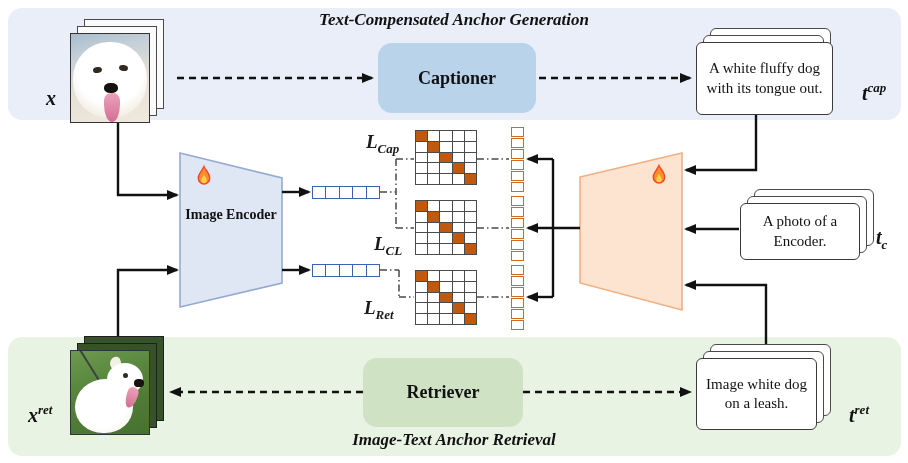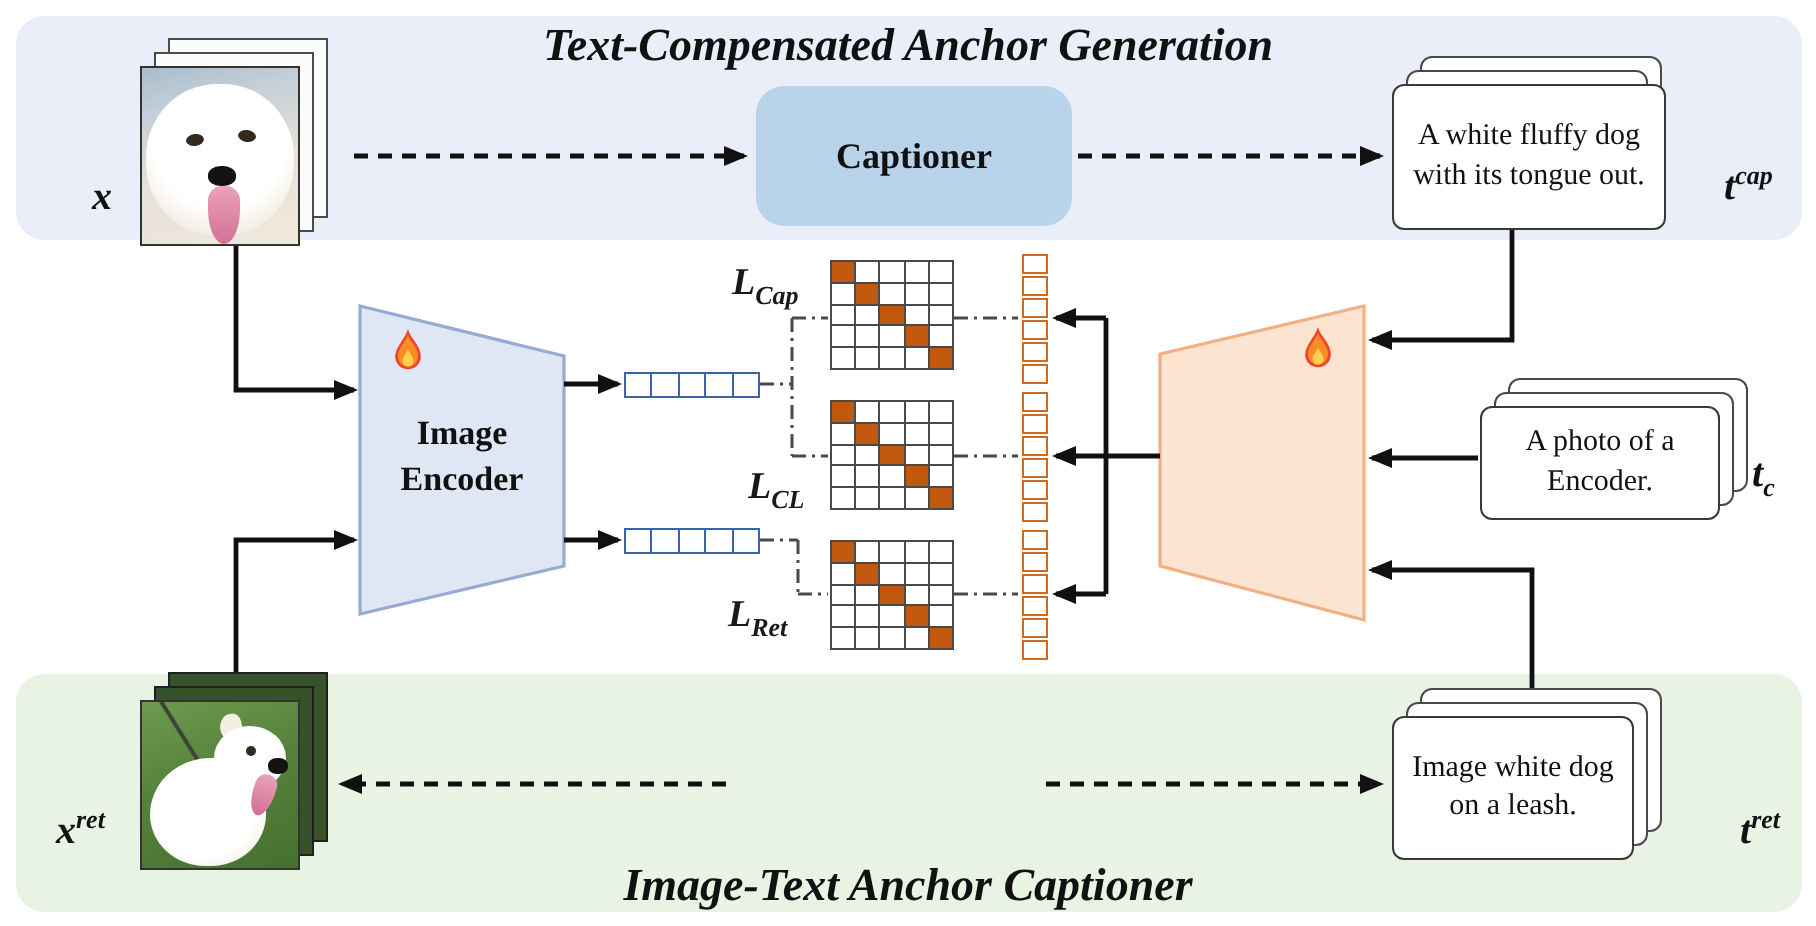--- a/index.html
+++ b/index.html
@@ -4,33 +4,33 @@
 <style>
   html,body{margin:0;padding:0;background:#fff;}
   .canvas{position:relative;width:908px;height:463px;background:#fff;
           font-family:"Liberation Serif", serif;overflow:hidden;}
 
   
   .band{position:absolute;left:8px;width:893px;border-radius:14px;}
   .band.top{top:8px;height:112px;background:var(--top-band-bg,#e9eef8);}
   .band.bottom{top:337px;height:119px;background:var(--bottom-band-bg,#e9f3e3);}
   .section-title{position:absolute;left:0;width:100%;text-align:center;
-    font-weight:bold;font-style:italic;font-size:23px;color:#111;}
+    font-weight:bold;font-style:italic;font-size:17px;color:#111;}
   .section-title.top{top:10px;}
   .section-title.bottom{top:430px;}
 
   
   .node{position:absolute;border-radius:14px;display:flex;align-items:center;
     justify-content:center;font-weight:bold;font-size:18px;color:#111;}
   .node.captioner{left:378px;top:43px;width:158px;height:70px;background:var(--captioner-bg,#b9d3eb);}
   .node.retriever{left:363px;top:358px;width:160px;height:69px;background:var(--retriever-bg,#cfe3c4);}
 
   
   .enc-label{position:absolute;width:92px;text-align:center;font-weight:bold;
-    font-size:17px;line-height:1.35;color:#111;}
+    font-size:14px;line-height:1.35;color:#111;}
 
   
   svg.layer{position:absolute;left:0;top:0;}
   .solid{fill:none;stroke:var(--arrow,#111);stroke-width:2.4;}
   .dashed{fill:none;stroke:var(--arrow,#111);stroke-width:2.4;stroke-dasharray:7 5;}
   .dashdot{fill:none;stroke:#4a4a4a;stroke-width:1.5;stroke-dasharray:7 3 1.5 3;}
   .trap-img{fill:var(--image-encoder-bg,#dfe7f5);stroke:var(--image-encoder-border,#96abd3);stroke-width:1.6;}
   .trap-txt{fill:var(--text-encoder-bg,#fce4d0);stroke:var(--text-encoder-border,#f0b084);stroke-width:1.6;}
 
   
@@ -88,21 +88,21 @@
   .fire{position:absolute;width:22px;height:25px;}
 </style>
 </head>
 <body>
 
 <div class="canvas">
 
   <div class="band top"></div>
   <div class="band bottom"></div>
   <div class="section-title top">Text-Compensated Anchor Generation</div>
-  <div class="section-title bottom">Image-Text Anchor Captioner</div>
+  <div class="section-title bottom">Image-Text Anchor Retrieval</div>
 
   <svg class="layer" width="908" height="463" viewBox="0 0 908 463">
     <defs>
       <marker id="ah" markerUnits="userSpaceOnUse" markerWidth="12" markerHeight="10" refX="10" refY="5" orient="auto">
         <path d="M0,0 L12,5 L0,10 Z" fill="#111"></path>
       </marker>
     </defs>
 
     <polygon class="trap-img" points="180,153 282,178 282,283 180,307"></polygon>
     <polygon class="trap-txt" points="580,177 682,153 682,310 580,283"></polygon>
@@ -138,20 +138,23 @@
       <path class="dashdot" d="M399,297 H414"></path>
       <path class="dashdot" d="M477,159 H509"></path>
       <path class="dashdot" d="M477,228 H509"></path>
       <path class="dashdot" d="M477,297 H509"></path>
     </g>
   </svg>
 
   <div class="node captioner">
     <span>Captioner</span>
   </div>
+  <div class="node retriever">
+    <span>Retriever</span>
+  </div>
 
   <div class="enc-label" style="left:185px;top:206px;">Image Encoder</div>
 
   <svg class="fire" style="left:193px;top:163px;" viewBox="0 0 24 26">
     <path d="M12 1 C13 6 19 9.5 19 16 a7 7 0 0 1 -14 0 C5 11 10 7 12 1 Z" fill="#f0442c"></path>
     <path d="M12 4 C13 8 17.5 10.8 17.5 16 a5.5 5.5 0 0 1 -11 0 C6.5 11.5 10.5 8.5 12 4 Z" fill="#fb8c28"></path>
     <path d="M12 12 C12.6 14.5 15 15.8 15 18.5 a3 3 0 0 1 -6 0 C9 15.8 11.2 14.6 12 12 Z" fill="#ffd04a"></path>
   </svg>
   <svg class="fire" style="left:648px;top:162px;" viewBox="0 0 24 26">
     <path d="M12 1 C13 6 19 9.5 19 16 a7 7 0 0 1 -14 0 C5 11 10 7 12 1 Z" fill="#f0442c"></path>
@@ -213,21 +216,21 @@
     <span>t</span><sub>c</sub>
   </div>
 
   <div>
     <div class="cardback" style="left:710px;top:344px;width:121px;height:72px;"></div>
     <div class="cardback" style="left:703px;top:351px;width:121px;height:72px;"></div>
     <div class="card" style="left:696px;top:358px;width:121px;height:72px;">
       <span>Image white dog on a leash.</span>
     </div>
   </div>
-  <div class="math" style="left:849px;top:402px;margin-left:21px;">
+  <div class="math" style="left:849px;top:402px;">
     <span>t</span><sup>ret</sup>
   </div>
 
   <div class="loss" style="left:366px;top:131px;">
     <span>L</span><sub>Cap</sub>
   </div>
   <div class="loss" style="left:374px;top:233px;">
     <span>L</span><sub>CL</sub>
   </div>
   <div class="loss" style="left:364px;top:297px;">

